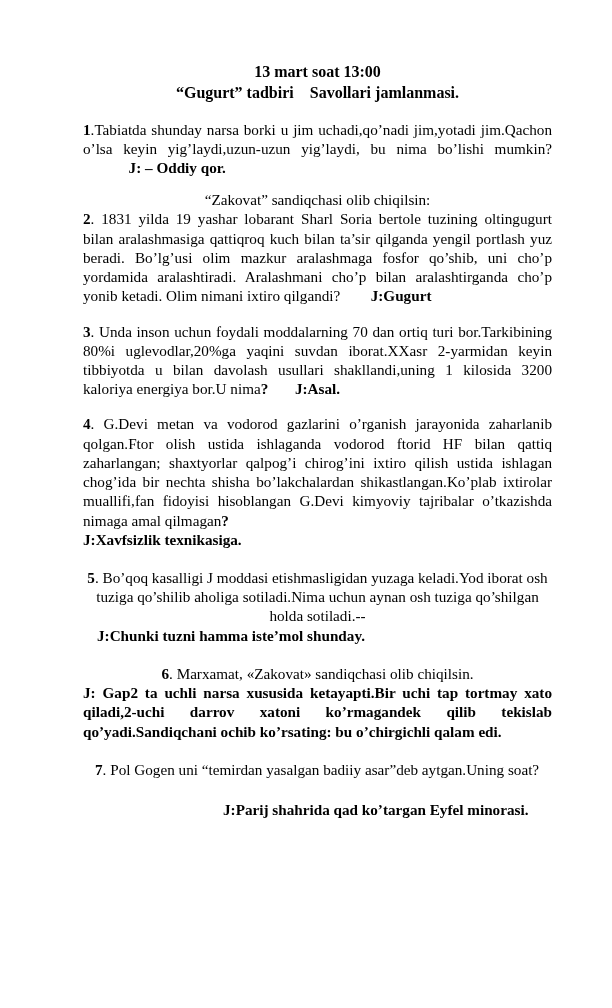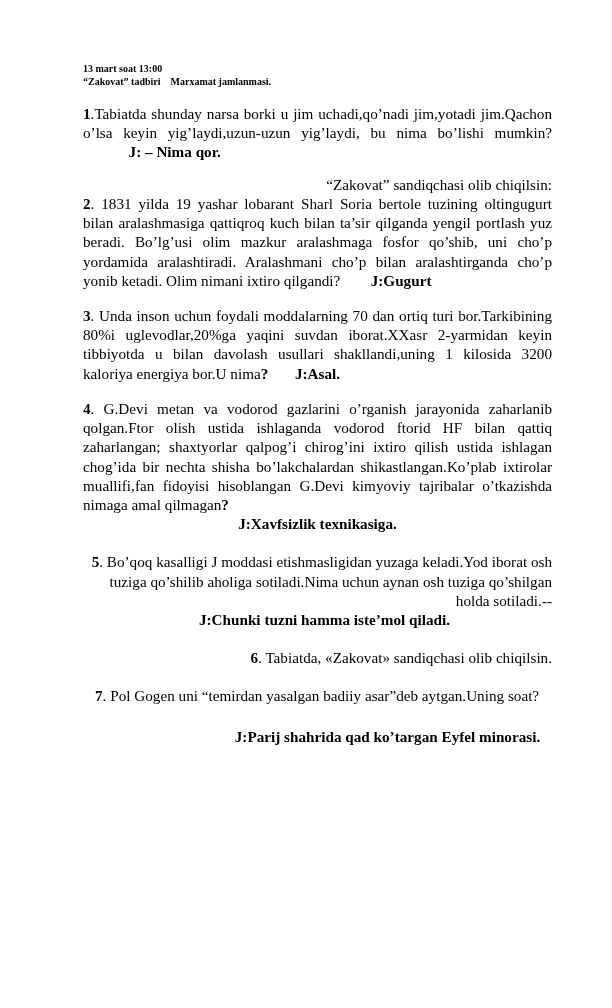--- a/index.html
+++ b/index.html
@@ -23,58 +23,58 @@
     padding: 62px 60px 0 83px;
     background: #ffffff;
     overflow: hidden;
   }
   .doc {
     width: 469px;
     font-size: 15.2px;
     line-height: 1.26;
   }
   .head-line {
-    text-align: left;
+    text-align: center;
     font-weight: bold;
-    font-size: 10px;
+    font-size: 16px;
     line-height: 1.3;
     white-space: pre;
   }
   .head-line.first { margin-bottom: 0; }
 
   .gap-sm { height: 13px; }
   .gap-md { height: 16px; }
   .gap-lg { height: 19px; }
 
   p.para {
     margin: 0;
     text-align: justify;
     text-justify: inter-word;
     font-size: 15.2px;
     line-height: 1.265;
   }
   p.para.left {
-    text-align: right;
+    text-align: center;
   }
   .qnum {
     font-weight: bold;
   }
   .bold {
     font-weight: bold;
   }
   .ans-inline {
     font-weight: bold;
     white-space: pre;
   }
   .ans-block {
     margin: 0;
     font-weight: bold;
     font-size: 15.2px;
     line-height: 1.265;
-    text-align: center;
+    text-align: left;
   }
   .ans-block.justified {
     text-align: justify;
     text-justify: inter-word;
   }
   .ans-indent {
     padding-left: 14px;
   }
   .ans-center-ish {
     padding-left: 140px;
@@ -87,49 +87,50 @@
     white-space: pre;
   }
 </style>
 </head>
 <body>
 
 <div class="page">
   <div class="doc">
 
     <div class="head-line first">13 mart soat 13:00</div>
-    <div class="head-line">“Zakovat” tadbiri    Marxamat jamlanmasi.</div>
+    <div class="head-line">“Gugurt” tadbiri    Savollari jamlanmasi.</div>
 
     <div class="gap-md"></div>
 
-    <p class="para"><span class="qnum">1</span><span>.</span><span>Tabiatda shunday narsa borki u jim uchadi,qo’nadi jim,yotadi jim.Qachon o’lsa keyin yig’laydi,uzun-uzun yig’laydi, bu nima bo’lishi mumkin?</span><span class="ans-inline nowrap-tab">            </span><span class="ans-inline">J: – Nima qor.</span></p>
+    <p class="para"><span class="qnum">1</span><span>.</span><span>Tabiatda shunday narsa borki u jim uchadi,qo’nadi jim,yotadi jim.Qachon o’lsa keyin yig’laydi,uzun-uzun yig’laydi, bu nima bo’lishi mumkin?</span><span class="ans-inline nowrap-tab">            </span><span class="ans-inline">J: – Oddiy qor.</span></p>
 
     <div class="gap-sm"></div>
 
     <p class="para left"> “Zakovat” sandiqchasi olib chiqilsin:</p>
 
     <p class="para"><span class="qnum">2</span><span>.</span><span> 1831 yilda 19 yashar lobarant Sharl Soria bertole tuzining oltingugurt bilan aralashmasiga qattiqroq kuch bilan ta’sir qilganda yengil portlash yuz beradi. Bo’lg’usi olim  mazkur aralashmaga fosfor qo’shib, uni cho’p yordamida aralashtiradi. Aralashmani cho’p bilan aralashtirganda cho’p yonib ketadi. Olim nimani ixtiro qilgandi?</span><span class="ans-inline nowrap-tab">        </span><span class="ans-inline">J:Gugurt</span></p>
 
     <div class="gap-md"></div>
 
     <p class="para"><span class="qnum">3</span><span>.</span><span> Unda inson uchun foydali moddalarning 70 dan ortiq turi bor.Tarkibining 80%i uglevodlar,20%ga yaqini suvdan iborat.XXasr 2-yarmidan keyin tibbiyotda u bilan davolash usullari shakllandi,uning 1 kilosida 3200 kaloriya energiya bor.U nima</span><span class="bold">?</span><span class="ans-inline nowrap-tab">       </span><span class="ans-inline">J:Asal.</span></p>
 
     <div class="gap-md"></div>
 
     <p class="para"><span class="qnum">4</span><span>.</span><span> G.Devi metan va vodorod gazlarini o’rganish jarayonida zaharlanib qolgan.Ftor olish ustida ishlaganda vodorod ftorid HF bilan qattiq zaharlangan; shaxtyorlar qalpog’i chirog’ini ixtiro qilish ustida ishlagan chog’ida bir nechta shisha bo’lakchalardan shikastlangan.Ko’plab ixtirolar muallifi,fan fidoyisi hisoblangan G.Devi kimyoviy tajribalar o’tkazishda nimaga amal qilmagan</span><span class="bold">?</span></p>
     <p class="ans-block">J:Xavfsizlik texnikasiga.</p>
 
     <div class="gap-lg"></div>
 
     <p class="para left"><span class="qnum">5</span><span>.</span><span> Bo’qoq kasalligi J moddasi etishmasligidan yuzaga keladi.Yod iborat osh tuziga qo’shilib aholiga sotiladi.Nima uchun aynan osh tuziga qo’shilgan holda sotiladi.--</span></p>
-    <p class="ans-block ans-indent">J:Chunki tuzni hamma iste’mol qiladi.</p>
+    <p class="ans-block ans-indent">J:Chunki tuzni hamma iste’mol shunday.</p>
 
     <div class="gap-lg"></div>
 
-    <p class="para left"><span class="qnum">6</span><span>.</span><span> Tabiatda, «Zakovat» sandiqchasi olib chiqilsin.</span></p>
+    <p class="para left"><span class="qnum">6</span><span>.</span><span> Marxamat, «Zakovat» sandiqchasi olib chiqilsin.</span></p>
+    <p class="ans-block justified">J: Gap2 ta uchli narsa xususida ketayapti.Bir uchi tap tortmay xato qiladi,2-uchi darrov xatoni ko’rmagandek qilib tekislab qo’yadi.Sandiqchani ochib ko’rsating: bu o’chirgichli qalam edi.</p>
 
     <div class="gap-lg"></div>
 
     <p class="para q7-indent"><span class="qnum">7</span><span>.</span><span> Pol Gogen uni “temirdan yasalgan badiiy asar”deb aytgan.Uning soat?</span></p>
     <p class="ans-block ans-center-ish">J:Parij shahrida qad ko’targan  Eyfel minorasi.</p>
 
   </div>
 </div>
 
 </body></html>

